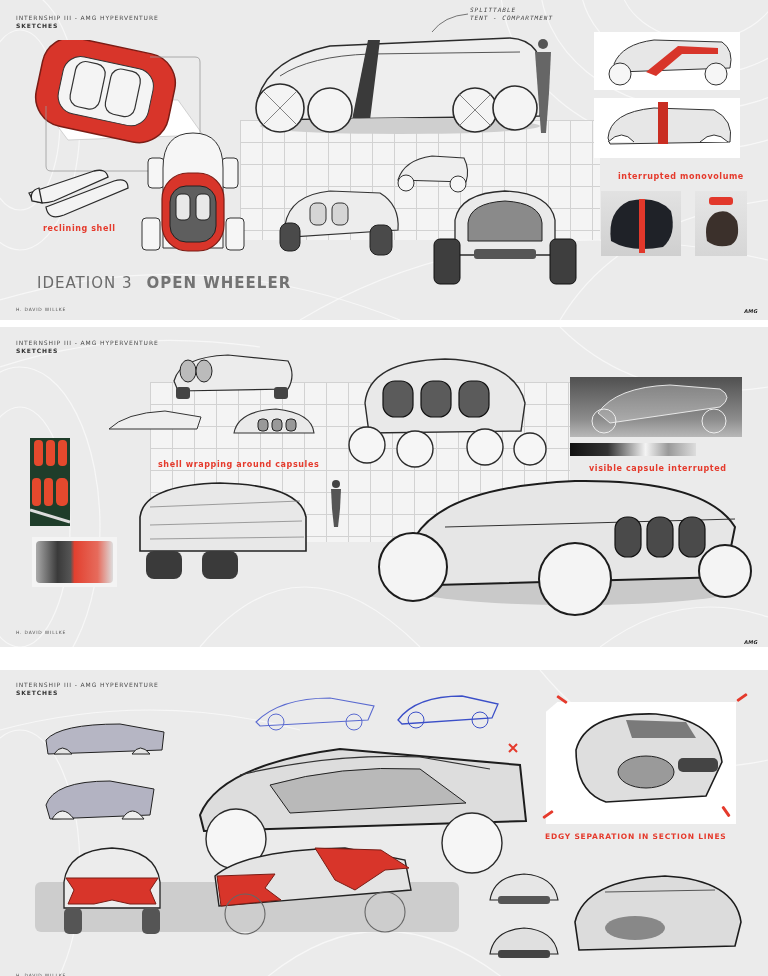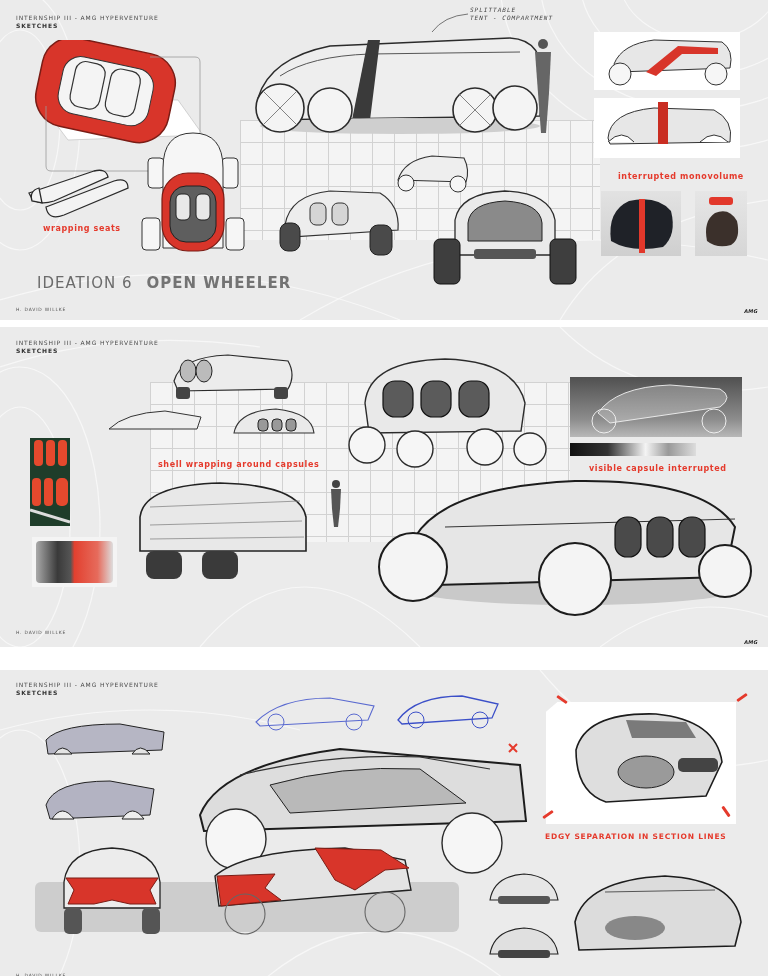--- a/index.html
+++ b/index.html
@@ -100,21 +100,21 @@
   <svg class="sketch" style="left:45px; top:56px;" width="160" height="120" viewBox="0 0 160 120">
     <path d="M105,1 L150,1 Q155,1 155,6 L155,110 Q155,115 150,115 L6,115 Q1,115 1,110 L1,50" fill="none" stroke="#999" stroke-width="0.8"></path>
   </svg>
   <svg class="sketch" style="left:24px; top:163px;" width="110" height="60" viewBox="0 0 110 60">
     <g fill="#f3f3f3" stroke="#2b2b2b" stroke-width="1.3">
       <path d="M5,30 L70,8 Q82,5 84,14 L30,38 Q10,44 5,30Z"></path>
       <path d="M22,44 L90,18 Q104,14 104,25 L40,52 Q24,58 22,44Z"></path>
       <path d="M15,25 Q5,28 8,38 L18,40Z"></path>
     </g>
   </svg>
-  <div class="caption cap-lower" style="left:43px; top:224px;">wrapping seats</div>
+  <div class="caption cap-lower" style="left:43px; top:224px;">reclining shell</div>
 
   <svg class="sketch" style="left:138px; top:128px;" width="110" height="130" viewBox="0 0 110 130">
     <g fill="#f6f6f6" stroke="#333" stroke-width="1">
       <rect x="10" y="30" width="16" height="30" rx="4"></rect>
         <rect x="84" y="30" width="16" height="30" rx="4"></rect>
       <rect x="4" y="90" width="18" height="32" rx="4"></rect>
         <rect x="88" y="90" width="18" height="32" rx="4"></rect>
       <path d="M25,40 Q25,5 55,5 Q85,5 85,40 L85,120 L25,120Z"></path>
     </g>
     <rect x="24" y="45" width="62" height="78" rx="26" fill="#d8352a" stroke="#7a1c15" stroke-width="1.2"></rect>
@@ -199,21 +199,21 @@
     </svg>
   </div>
   <div class="photo" style="left:695px; top:191px; width:52px; height:65px; background:linear-gradient(#e6e6e6,#d6d6d6);">
     <svg width="52" height="65" viewBox="0 0 52 65">
       <rect x="14" y="6" width="24" height="8" rx="3" fill="#e2382b"></rect>
       <path d="M12,50 Q8,30 20,22 Q34,16 42,30 Q46,48 36,54 Q22,58 12,50Z" fill="#3b302b"></path>
     </svg>
   </div>
 
   <div class="ideation" style="top:274px;">
-    <span class="num">IDEATION 6</span><span class="title">OPEN WHEELER</span>
+    <span class="num">IDEATION 3</span><span class="title">OPEN WHEELER</span>
   </div>
   <div class="author" style="top:307px;">H. DAVID WILLKE</div>
   <div class="amg" style="top:308px;">AMG</div>
 </section>
 
 <section class="board" style="top:327px; height:320px;">
   <svg class="contours" width="768" height="320" viewBox="0 0 768 320">
     <g fill="none" stroke="#f7f7f7" stroke-width="1.2">
       <path d="M0,40 Q120,0 260,20"></path>
         <path d="M200,320 Q300,200 420,320"></path>

